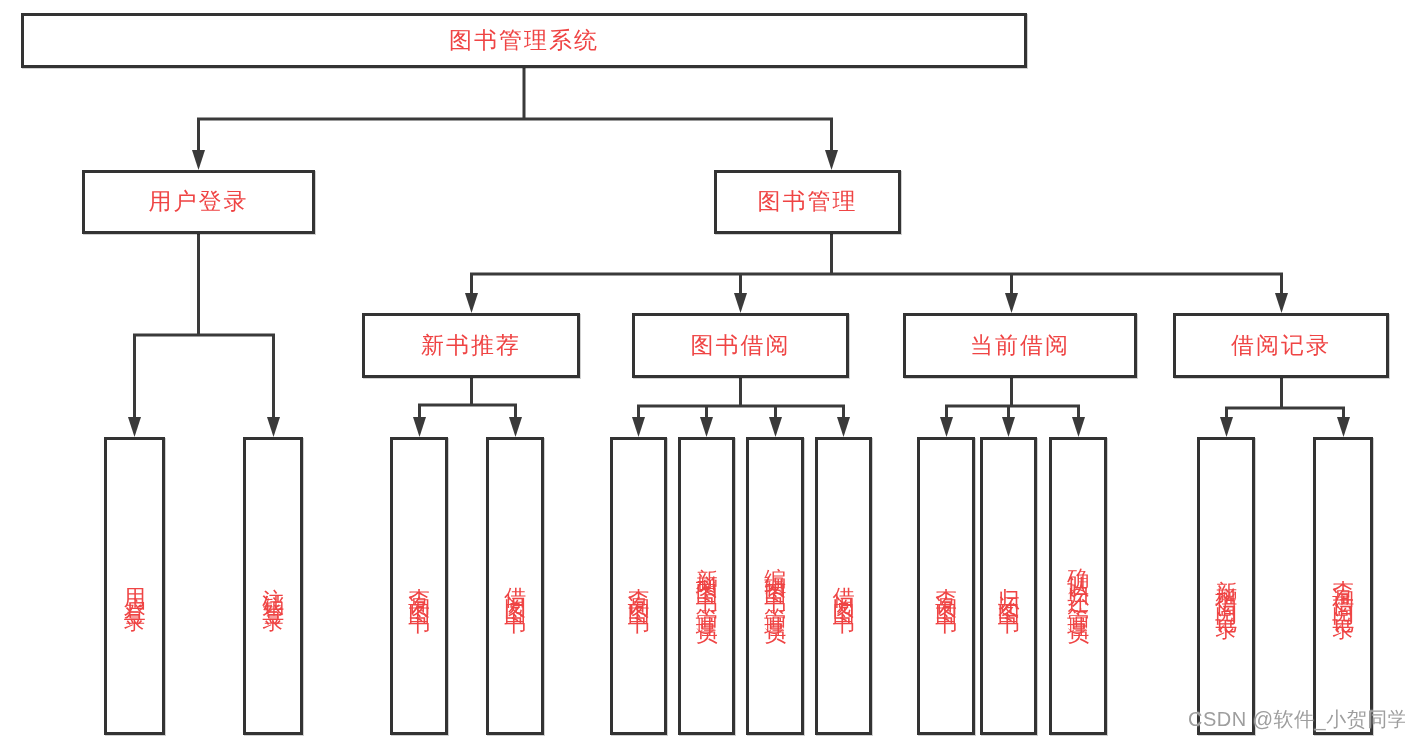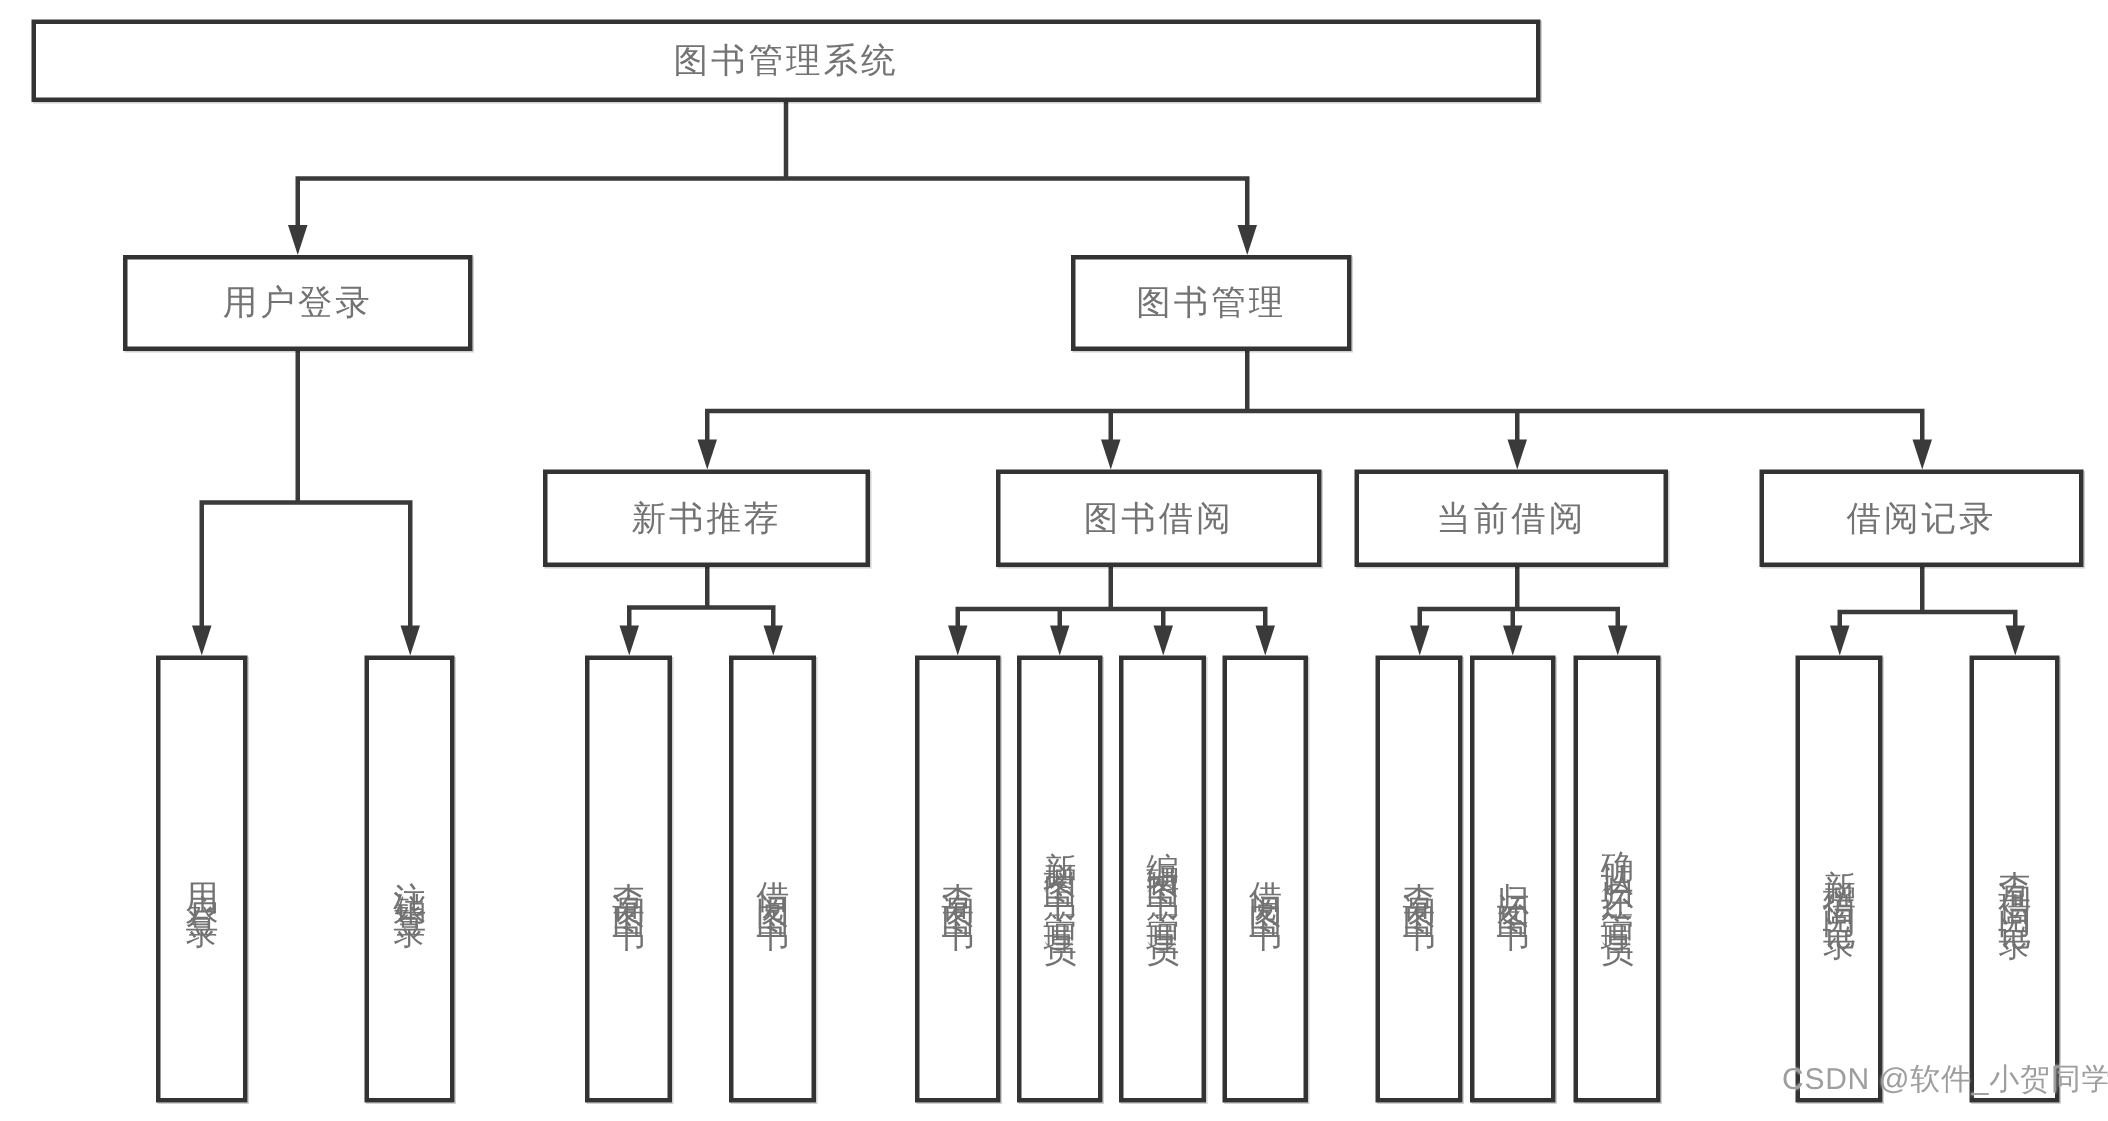--- a/index.html
+++ b/index.html
@@ -4,36 +4,36 @@
 <style>
   html,body{margin:0;padding:0;background:#ffffff;}
   body{
     width:1405px;height:747px;position:relative;overflow:hidden;
     font-family:"Liberation Sans","DejaVu Sans",sans-serif;
   }
   .stage{position:absolute;left:0;top:0;width:1405px;height:747px;}
   svg.connectors{position:absolute;left:0;top:0;z-index:1;pointer-events:none;}
   .node{
     position:absolute;z-index:2;box-sizing:border-box;
-    border:3px solid #333333;background:#ffffff;color:#737373;
+    border:3px solid #333333;background:#ffffff;color:#ef4444;
     display:flex;align-items:center;justify-content:center;
     font-size:23px;letter-spacing:2px;line-height:1.2;
     box-shadow:1px 1px 0 rgba(0,0,0,0.18);
   }
   .node.vertical{font-size:22px;}
   .node.vertical .lbl{
     writing-mode:vertical-rl;text-orientation:mixed;letter-spacing:8px;
   }
   
   #n-root{left:21px;top:13px;width:1006px;height:55px;}
   #n-user-login{left:82px;top:170px;width:233px;height:64px;}
   #n-book-mgmt{left:714px;top:170px;width:187px;height:64px;}
   #n-new-book{left:362px;top:313px;width:218px;height:65px;}
-  #n-book-borrow{left:664px;top:313px;width:217px;height:65px;}
-  #n-current-borrow{left:903px;top:313px;width:209px;height:65px;}
+  #n-book-borrow{left:632px;top:313px;width:217px;height:65px;}
+  #n-current-borrow{left:903px;top:313px;width:234px;height:65px;}
   #n-borrow-record{left:1173px;top:313px;width:216px;height:65px;}
   #n-leaf-user-login{left:104px;top:437px;width:61px;height:298px;}
   #n-leaf-logout{left:243px;top:437px;width:60px;height:298px;}
   #n-leaf-nb-query{left:390px;top:437px;width:58px;height:298px;}
   #n-leaf-nb-borrow{left:486px;top:437px;width:58px;height:298px;}
   #n-leaf-bb-query{left:610px;top:437px;width:57px;height:298px;}
   #n-leaf-bb-add{left:678px;top:437px;width:57px;height:298px;}
   #n-leaf-bb-edit{left:746px;top:437px;width:58px;height:298px;}
   #n-leaf-bb-borrow{left:815px;top:437px;width:57px;height:298px;}
   #n-leaf-cb-query{left:917px;top:437px;width:58px;height:298px;}

